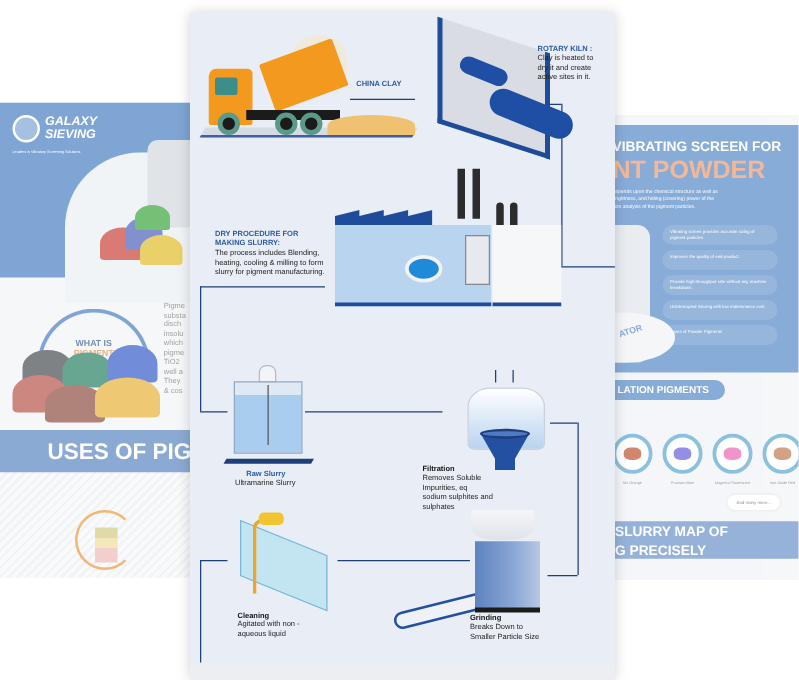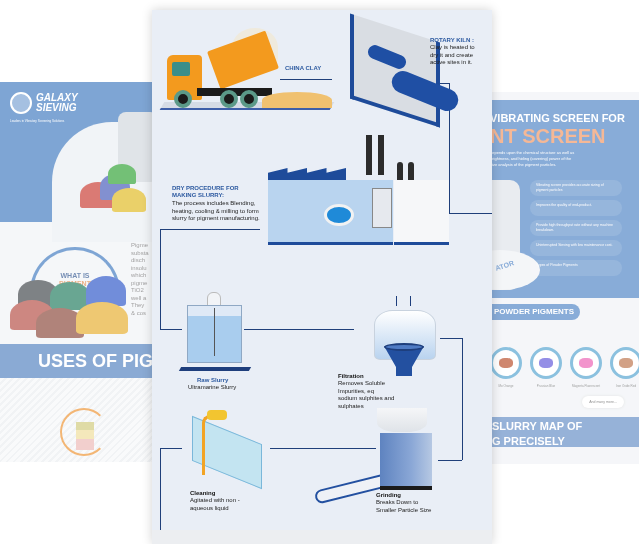--- a/index.html
+++ b/index.html
@@ -167,38 +167,38 @@
   </div>
   <div class="left-lower">
     <div class="jar-ring"></div>
     <div class="jar"></div>
   </div>
 </div>
 
 <div class="card-right">
   <div class="right-hero">
     <div class="rh-title1">VIBRATING SCREEN FOR</div>
-    <div class="rh-title2">NT SCREEN</div>
+    <div class="rh-title2">NT POWDER</div>
     <div class="rh-desc">
       <div>depends upon the chemical structure as well as</div>
       <div>brightness, and hiding (covering) power of the</div>
       <div>size analysis of the pigment particles.</div>
     </div>
     <div class="rh-machine"></div>
     <div class="rh-dish"></div>
     <div class="rh-dish-label">ATOR</div>
     <div class="rh-bullets">
       <div class="rh-bullet">Vibrating screen provides accurate sizing of pigment particles</div>
       <div class="rh-bullet">Improves the quality of end-product.</div>
       <div class="rh-bullet">Provide high throughput rate without any machine breakdown.</div>
       <div class="rh-bullet">Uninterrupted Sieving with low maintenance cost.</div>
       <div class="rh-bullet">Types of Powder Pigments</div>
     </div>
   </div>
-  <div class="rp-pill">POWDER PIGMENTS</div>
+  <div class="rp-pill">LATION PIGMENTS</div>
   <div class="rp-circles">
     <div class="rp-circle">
         <i style="background:#c46a4c"></i>
       </div>
     <div class="rp-circle">
         <i style="background:#7a72e0"></i>
       </div>
     <div class="rp-circle">
         <i style="background:#f07ac0"></i>
       </div>

